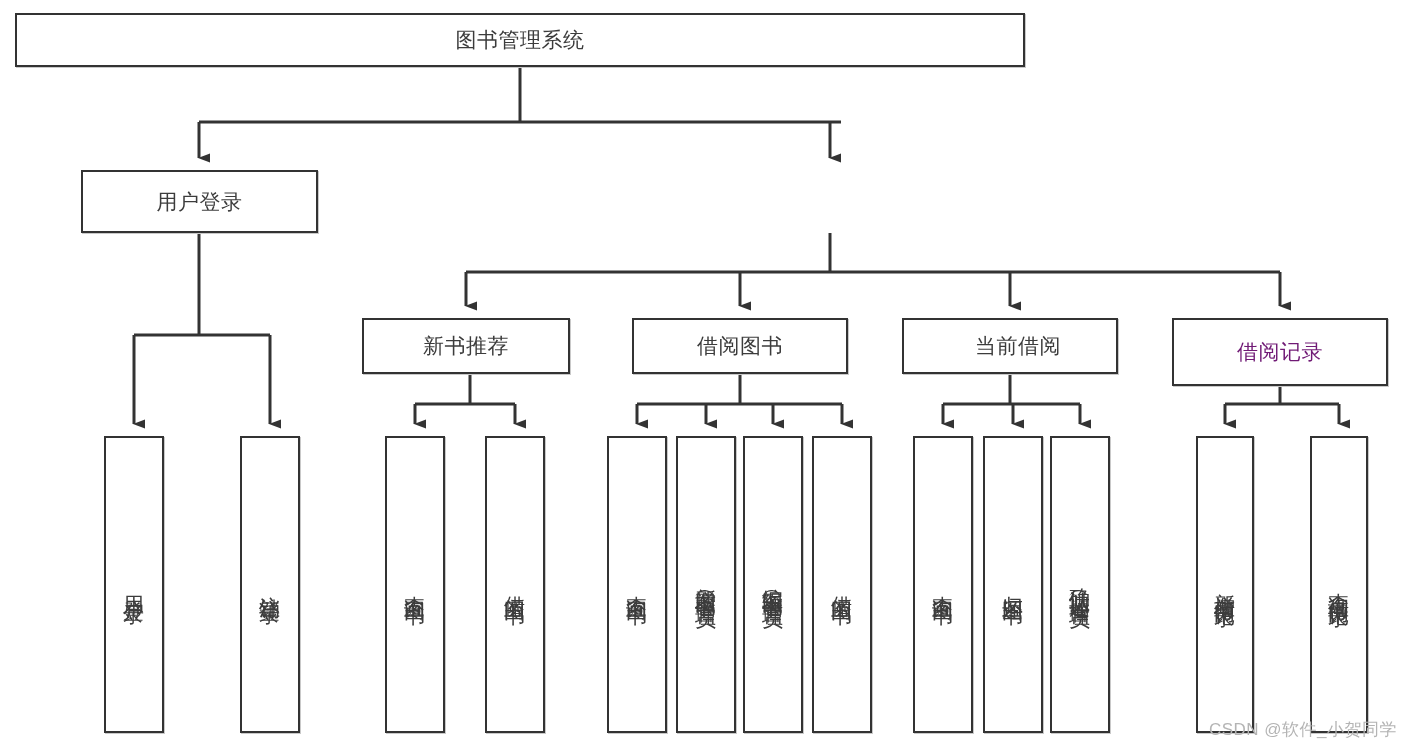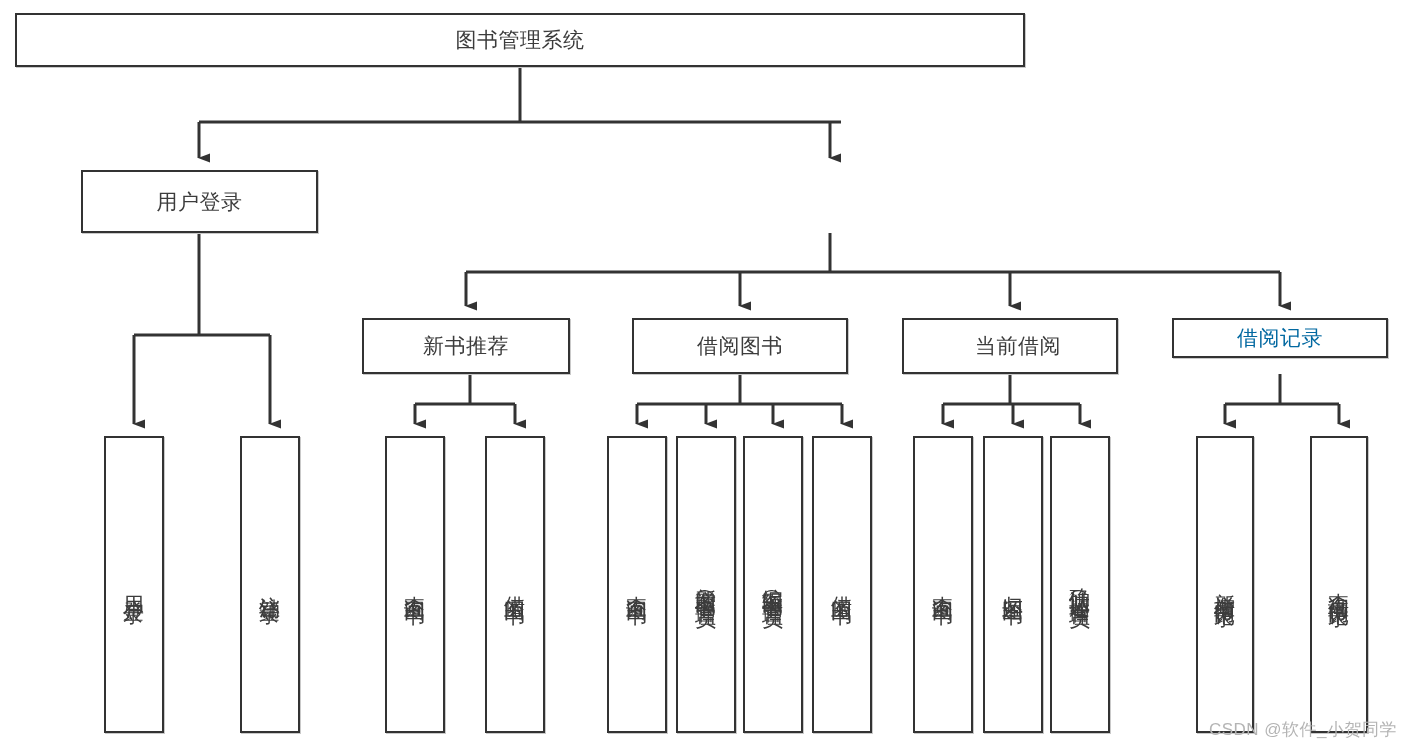--- a/index.html
+++ b/index.html
@@ -130,21 +130,21 @@
 
   <div class="node horizontal" id="node-l3-0" style="left: 362px; top: 318px; width: 208px; height: 56px; border-color: rgb(51, 51, 51); color: rgb(60, 60, 60); background: rgb(255, 255, 255); text-align: center;">
     <span class="htext">新书推荐</span>
   </div>
   <div class="node horizontal" id="node-l3-1" style="left: 632px; top: 318px; width: 216px; height: 56px; border-color: rgb(51, 51, 51); color: rgb(60, 60, 60); background: rgb(255, 255, 255);">
     <span class="htext">借阅图书</span>
   </div>
   <div class="node horizontal" id="node-l3-2" style="left: 902px; top: 318px; width: 216px; height: 56px; border-color: rgb(51, 51, 51); color: rgb(60, 60, 60); background: rgb(255, 255, 255); padding-left: 16px;">
     <span class="htext">当前借阅</span>
   </div>
-  <div class="node horizontal" id="node-l3-3" style="left: 1172px; top: 318px; width: 216px; height: 40px; border-color: rgb(51, 51, 51); color: #0369a1; background: rgb(255, 255, 255);">
+  <div class="node horizontal" id="node-l3-3" style="left: 1172px; top: 318px; width: 216px; height: 68px; border-color: rgb(51, 51, 51); color: #701a75; background: rgb(255, 255, 255);">
     <span class="htext">借阅记录</span>
   </div>
 
   <div class="node vertical" id="node-leaf-0" style="left: 104px; top: 436px; width: 60px; height: 297px; border-color: rgb(51, 51, 51); color: rgb(60, 60, 60); background: rgb(255, 255, 255);">
     <span class="vtext">用户登录</span>
   </div>
   <div class="node vertical" id="node-leaf-1" style="left: 240px; top: 436px; width: 60px; height: 297px; border-color: rgb(51, 51, 51); color: rgb(60, 60, 60); background: rgb(255, 255, 255);">
     <span class="vtext">注销登录</span>
   </div>
   <div class="node vertical" id="node-leaf-2" style="left: 385px; top: 436px; width: 60px; height: 297px; border-color: rgb(51, 51, 51); color: rgb(60, 60, 60); background: rgb(255, 255, 255);">

